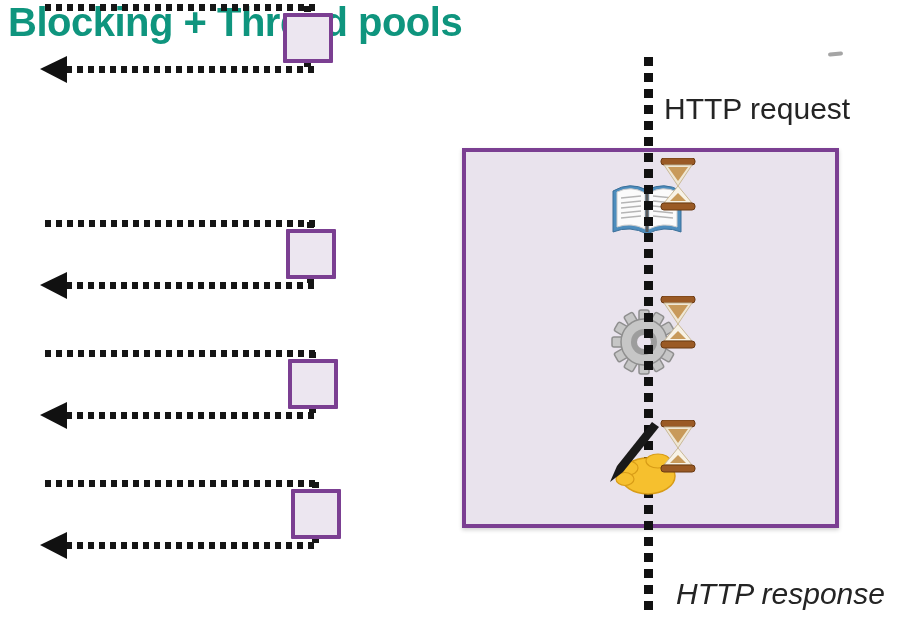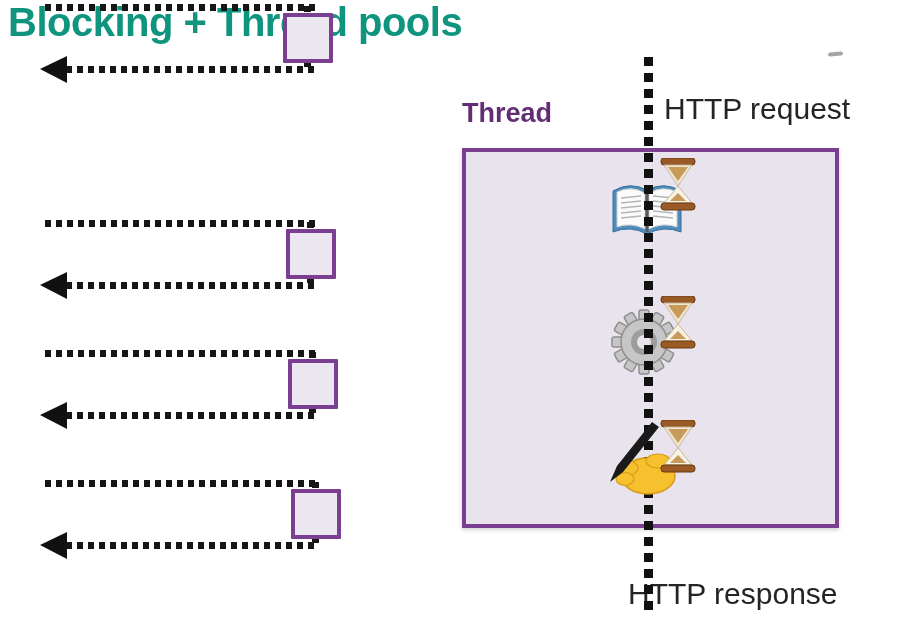--- a/index.html
+++ b/index.html
@@ -58,21 +58,21 @@
   }
   .main-vline{
     position:absolute;left:644px;top:57px;width:9px;height:555px;
     background:repeating-linear-gradient(180deg,#111111 0 9px,transparent 9px 16px);
     z-index:5;
   }
   .http-text{
     position:absolute;font-size:30px;line-height:34px;color:#242424;white-space:nowrap;
   }
   .http-request{left:664px;top:60px;margin-top:32px;}
-  .http-response{left:628px;top:577px;}
+  .http-response{left:676px;top:577px;font-style:italic;}
   .stray-dash{
     position:absolute;left:828px;top:52px;width:15px;height:4px;
     background:#8f8f8f;border-radius:3px;transform:rotate(-6deg);opacity:.8;
   }
   .task-icon{position:absolute;}
   .icon-book{left:610px;top:158px;z-index:1;}
   .icon-gear{left:610px;top:296px;z-index:1;}
   .icon-hand{left:606px;top:420px;z-index:6;}
 </style>
 </head>
@@ -104,21 +104,20 @@
     <div class="arrow-left"></div>
   </div>
   <div class="loop">
     <div class="dot-h line-top"></div>
     <div class="dot-v-small vline"></div>
     <div class="worker-square"></div>
     <div class="dot-h line-bottom"></div>
     <div class="arrow-left"></div>
   </div>
 
-  <div class="thread-label">Thread</div>
   <div class="thread-box"></div>
   <div class="main-vline"></div>
   <div class="stray-dash"></div>
 
   <div class="http-text http-request">HTTP request</div>
   <div class="http-text http-response">HTTP response</div>
 
   <svg class="task-icon icon-book" width="88" height="82" viewBox="0 0 88 82">
 
     <g transform="translate(3,26)">

